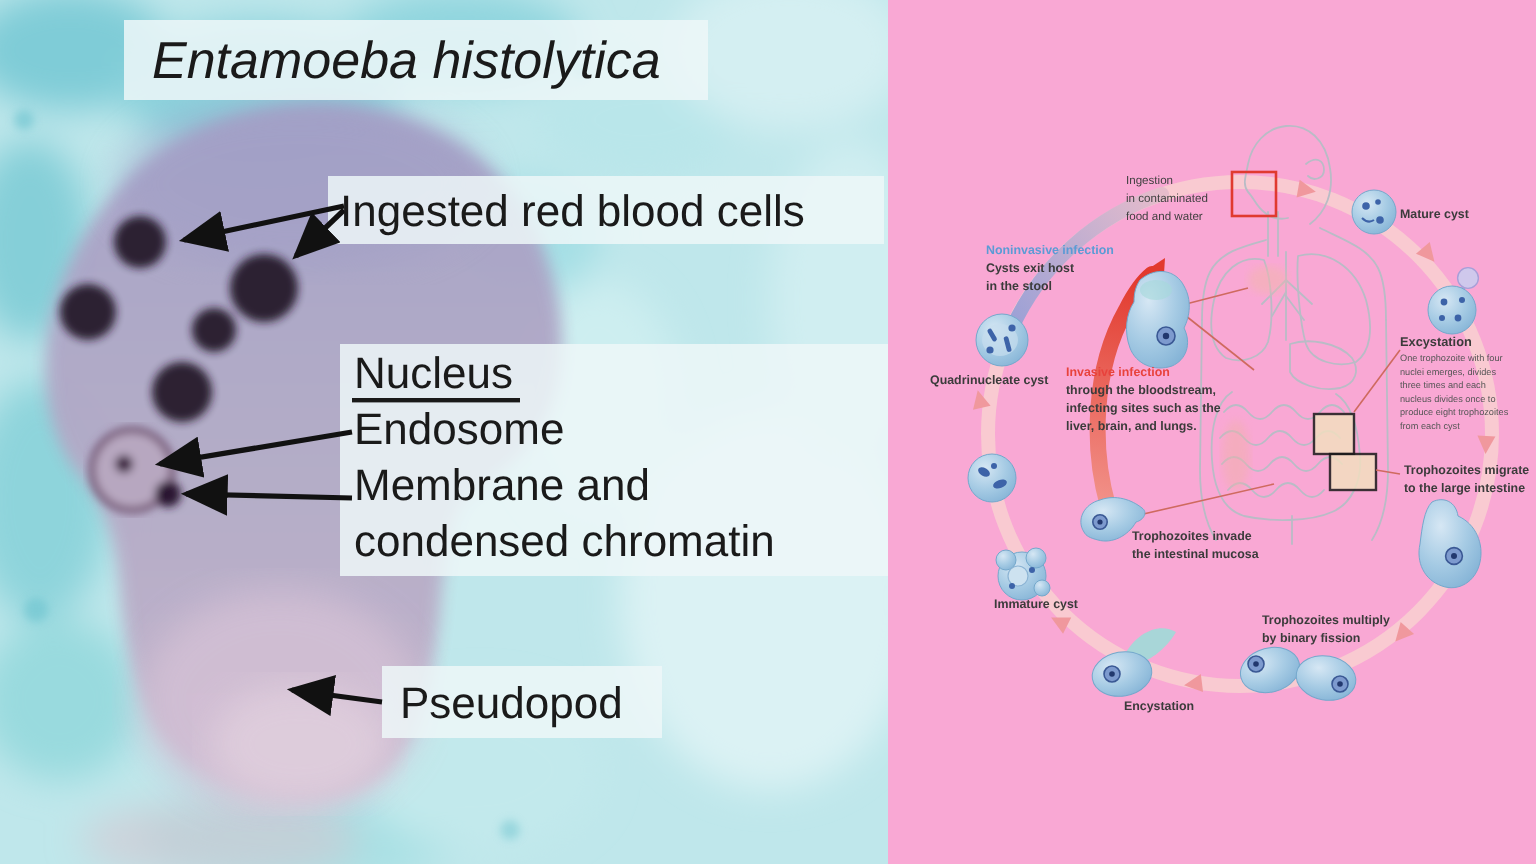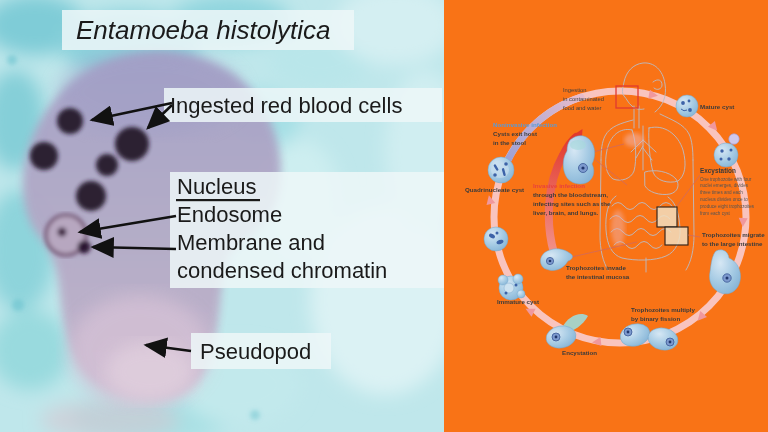--- a/index.html
+++ b/index.html
@@ -1,16 +1,16 @@
 <!DOCTYPE html>
 <html><head>
 <meta charset="utf-8">
 <style>
   html,body{margin:0;padding:0;background:#fff;}
-  .stage{position:relative;width:768px;height:432px;background:#f97316;overflow:hidden;
+  .stage{position:relative;width:768px;height:432px;background:#f9a8d4;overflow:hidden;
          font-family:"Liberation Sans",sans-serif;}
   svg{position:absolute;top:0;display:block;}
   #leftPanel{left:0;}
   #rightPanel{left:450px;}
   text{font-family:"Liberation Sans",sans-serif;}
   .micro-label{font-size:22px;fill:#1a1a1a;}
   .micro-title{font-size:26px;font-style:italic;fill:#1a1a1a;}
   .lblbox{fill:#edf7f8;opacity:.85;}
   .tiny{font-size:6.2px;font-weight:600;fill:#3b3b3b;}
   .tiny-reg{font-size:5.8px;font-weight:400;fill:#3f3f3f;}

